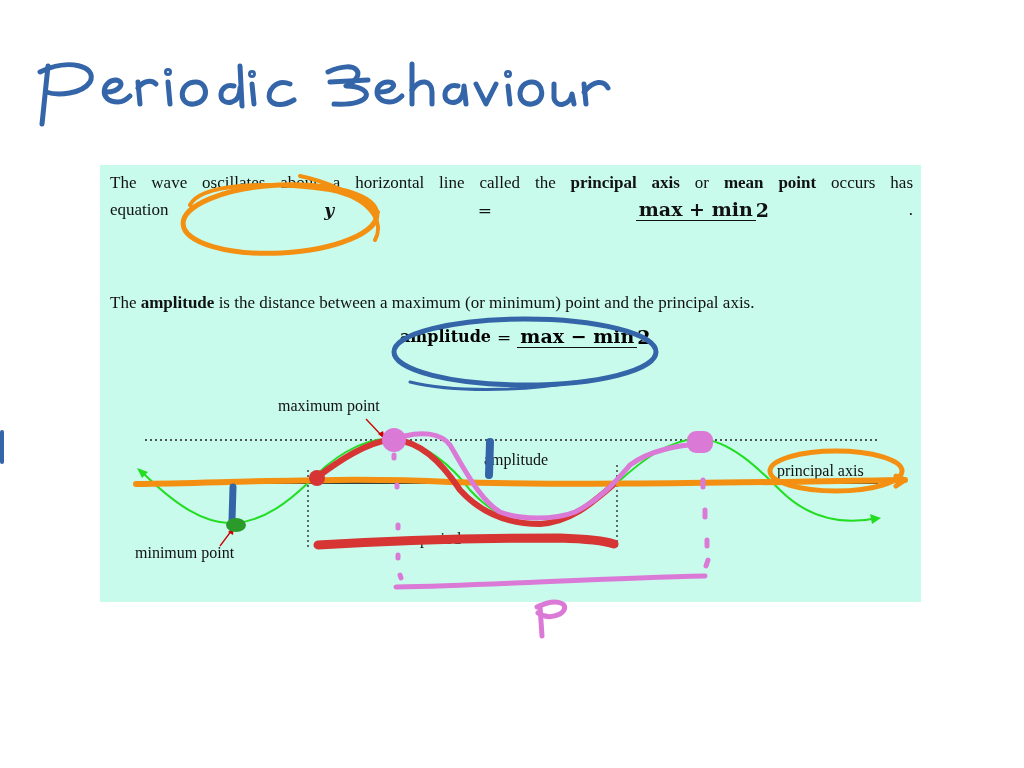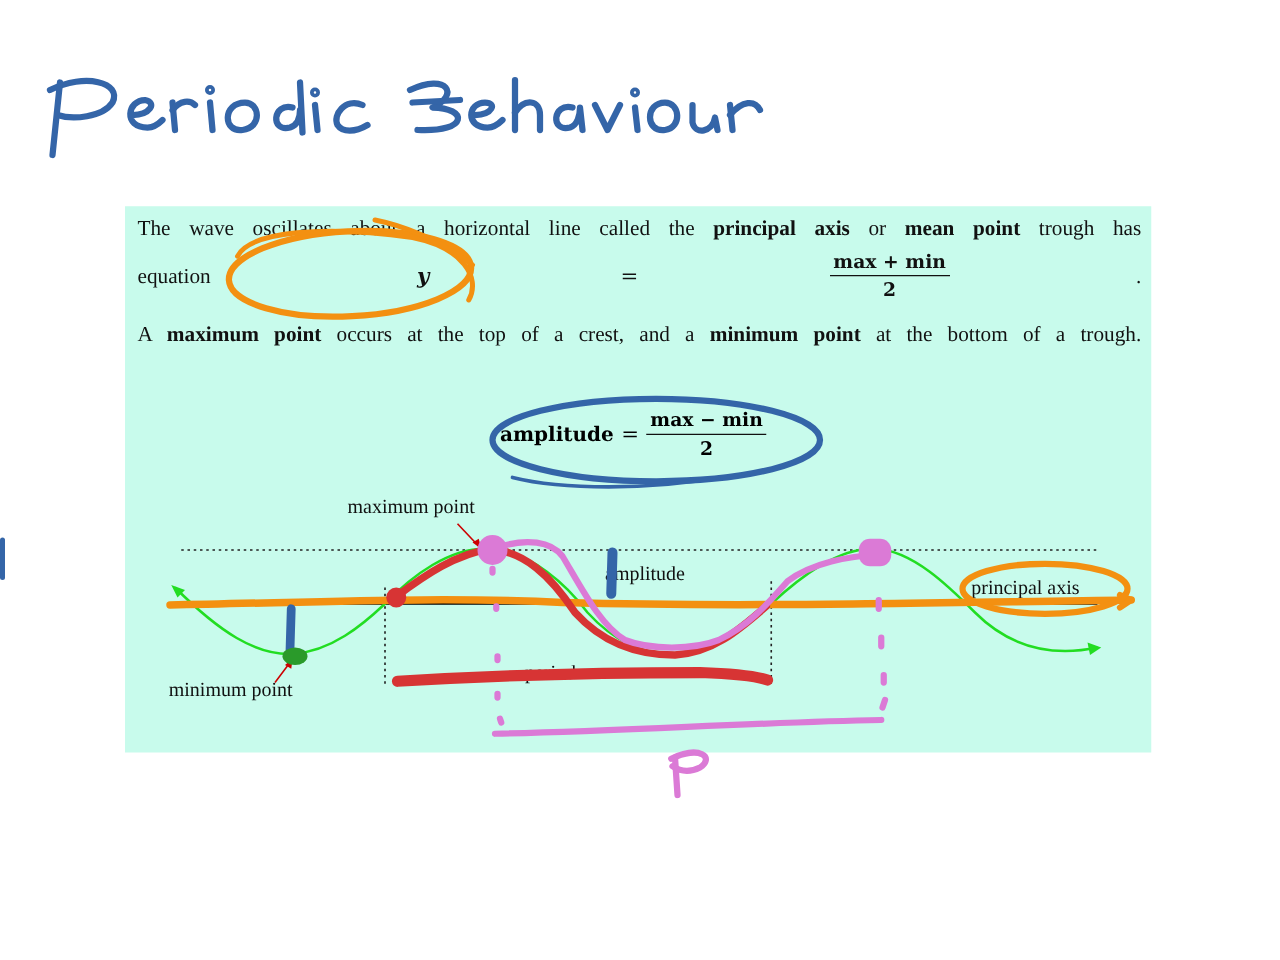--- a/index.html
+++ b/index.html
@@ -5,21 +5,21 @@
   html,body{margin:0;padding:0;}
   body{width:1024px;height:768px;background:#ffffff;position:relative;overflow:hidden;font-family:"Liberation Serif","DejaVu Serif",serif;}
   .title{position:absolute;left:28px;top:52px;width:600px;height:80px;}
   .panel{position:absolute;left:100px;top:165px;width:821px;height:437px;background:#c8fbec;}
   .para{position:absolute;left:10px;width:803px;font-size:17px;color:#111;line-height:22px;}
   .p1{top:7px;text-align:justify;text-align-last:justify;}
   .p1b{top:33px;display:flex;align-items:center;justify-content:space-between;}
   .p2{top:92px;text-align:justify;text-align-last:justify;}
   .p3{top:127px;}
   b{font-weight:bold;}
-  .frac{display:inline-flex;flex-direction:column;align-items:center;margin:0 2px 0 6px;font-weight:bold;font-family:"DejaVu Serif",serif;font-size:15px;}
+  .frac{display:inline-flex;flex-direction:row;align-items:center;margin:0 2px 0 6px;font-weight:bold;font-family:"DejaVu Serif",serif;font-size:19px;}
   .frac .num{padding:0 3px;border-bottom:1.3px solid #111;line-height:22px;}
   .frac .den{line-height:22px;}
   .eq-y{font-style:italic;font-weight:bold;font-family:"DejaVu Serif",serif;font-size:17px;margin-left:18px;}
   .eq-sign{font-family:"DejaVu Serif",serif;font-size:17px;margin-left:6px;}
   .amp-formula{position:absolute;left:300px;top:160px;display:flex;align-items:center;font-size:17px;}
   .amp-formula .lbl{font-weight:bold;font-family:"DejaVu Serif",serif;font-size:16px;}
   .lab{position:absolute;font-size:16px;color:#111;font-family:"Liberation Serif","DejaVu Serif",serif;white-space:nowrap;}
   svg.overlay{position:absolute;left:0;top:0;width:1024px;height:768px;pointer-events:none;}
 </style>
 </head>
@@ -71,34 +71,34 @@
 
     <path d="M556 32 L558 52"></path>
       <path d="M556 40 C566 28 576 28 580 36"></path>
   </g>
 </svg>
 
 <div style="position:absolute;left:0;top:430px;width:4px;height:34px;background:#3465a8;border-radius:2px;"></div>
 
 <div class="panel">
   <div class="para p1">
-    <span>The wave oscillates about a horizontal line called the </span><b>principal axis</b><span> or </span><b>mean point</b><span> trough has</span>
+    <span>The wave oscillates about a horizontal line called the </span><b>principal axis</b><span> or </span><b>mean point</b><span> occurs has</span>
   </div>
   <div class="para p1b">
     <span>equation</span>
     <span class="eq-y">y</span>
     <span class="eq-sign">=</span>
     <span class="frac">
       <span class="num">max + min</span>
       <span class="den">2</span>
     </span>
     <span>.</span>
   </div>
-  <div class="para p2">
-    <span>A </span><b>maximum point</b><span> occurs at the top of a crest, and a </span><b>minimum point</b><span> at the bottom of a trough.</span>
+  <div class="para p3">
+    <span>The </span><b>amplitude</b><span> is the distance between a maximum (or minimum) point and the principal axis.</span>
   </div>
   <div class="amp-formula">
     <span class="lbl">amplitude</span>
     <span class="eq-sign">=</span>
     <span class="frac">
       <span class="num">max − min</span>
       <span class="den">2</span>
     </span>
   </div>
 

